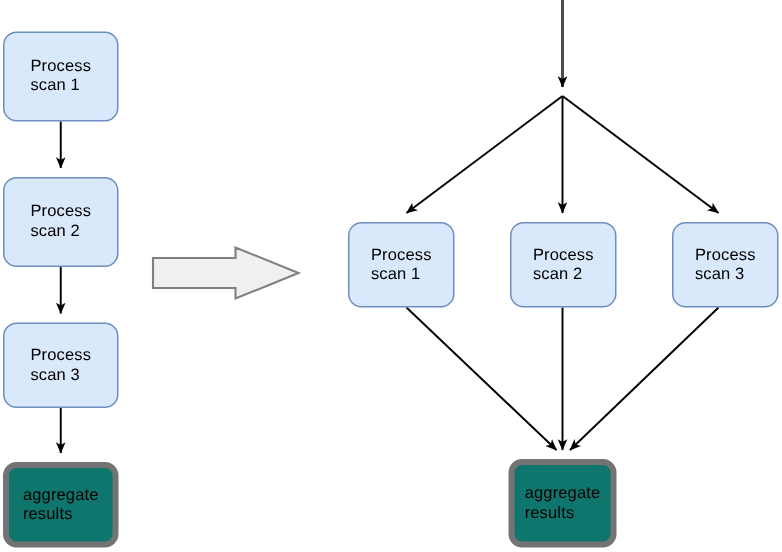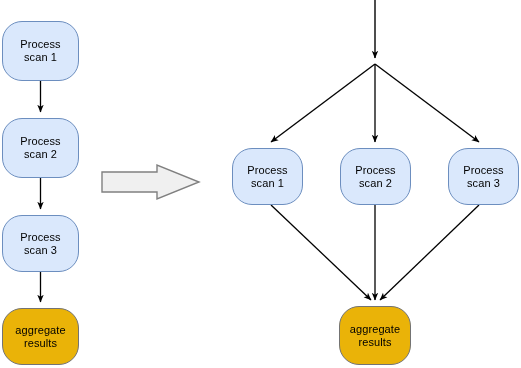--- a/index.html
+++ b/index.html
@@ -21,36 +21,35 @@
     top: 0;
     width: 521px;
     height: 368px;
   }
   .node {
     position: absolute;
     box-sizing: border-box;
     display: flex;
     align-items: center;
     justify-content: center;
-    text-align: center;
-    border-radius: 20px;
+    border-radius: 9px;
     font-size: 11px;
     line-height: 13px;
     color: #000000;
     letter-spacing: 0.1px;
     z-index: 2;
     white-space: pre-line;
   }
   .node.process {
     background: #dae8fc;
     border: 1px solid #6c8ebf;
   }
   .node.aggregate {
-    background: #eab308;
-    border: 1px solid #737373;
+    background: #0f766e;
+    border: 4px solid #737373;
   }
 </style>
 </head>
 <body>
 
 <div id="canvas">
 
   <svg class="layer" viewBox="0 0 521 368">
     <defs>
       <marker id="arrowhead" markerWidth="9" markerHeight="9" refX="7.2" refY="3.6" orient="auto" markerUnits="userSpaceOnUse">

